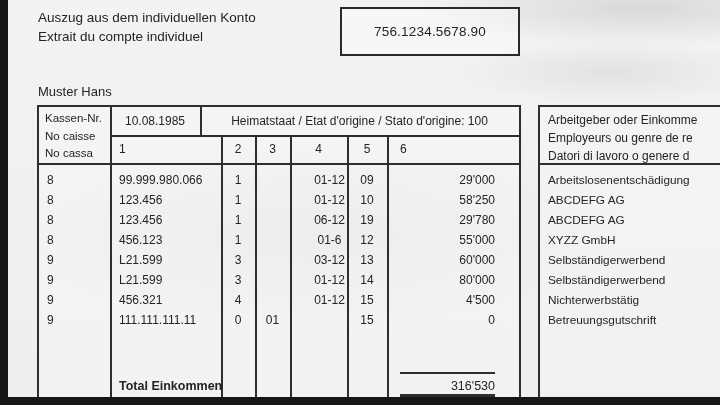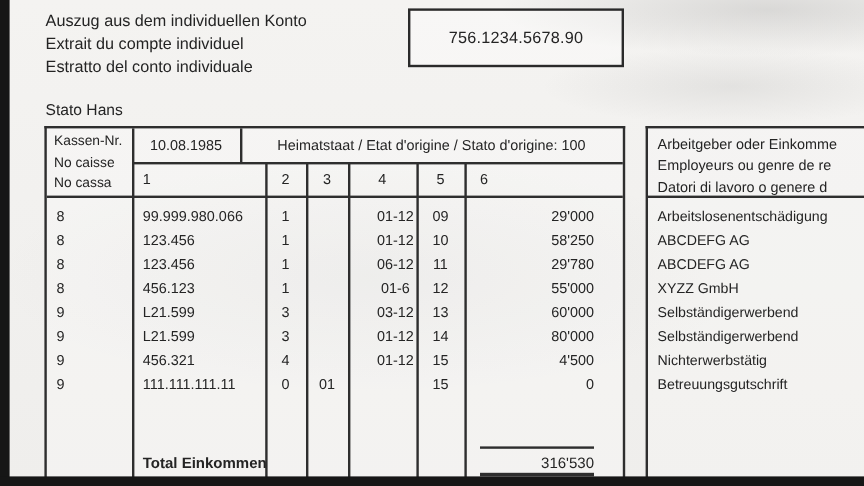--- a/index.html
+++ b/index.html
@@ -81,28 +81,27 @@
 </head>
 <body>
 
 <div class="page">
 
   <div class="edge-left"></div>
 
   <div class="title-block">
     <div>Auszug aus dem individuellen Konto</div>
     <div>Extrait du compte individuel</div>
-    <div>Estratto del conto individuale</div>
   </div>
 
   <div class="ahv-box">
     <span>756.1234.5678.90</span>
   </div>
 
-  <div class="person-name">Stato Hans</div>
+  <div class="person-name">Muster Hans</div>
 
   <div class="main-table">
 
     <div class="v v-kassen"></div>
     <div class="v v-date"></div>
     <div class="v v-c12"></div>
     <div class="v v-c23"></div>
     <div class="v v-c34"></div>
     <div class="v v-c45"></div>
     <div class="v v-c56"></div>
@@ -142,21 +141,21 @@
         <span class="cell c-4">01-12</span>
         <span class="cell c-5">10</span>
         <span class="cell c-6">58'250</span>
       </div>
       <div class="row">
         <span class="cell c-k">8</span>
         <span class="cell c-1">123.456</span>
         <span class="cell c-2">1</span>
         <span class="cell c-3"></span>
         <span class="cell c-4">06-12</span>
-        <span class="cell c-5">11</span>
+        <span class="cell c-5">19</span>
         <span class="cell c-6">29'780</span>
       </div>
       <div class="row">
         <span class="cell c-k">8</span>
         <span class="cell c-1">456.123</span>
         <span class="cell c-2">1</span>
         <span class="cell c-3"></span>
         <span class="cell c-4">01-6</span>
         <span class="cell c-5">12</span>
         <span class="cell c-6">55'000</span>

